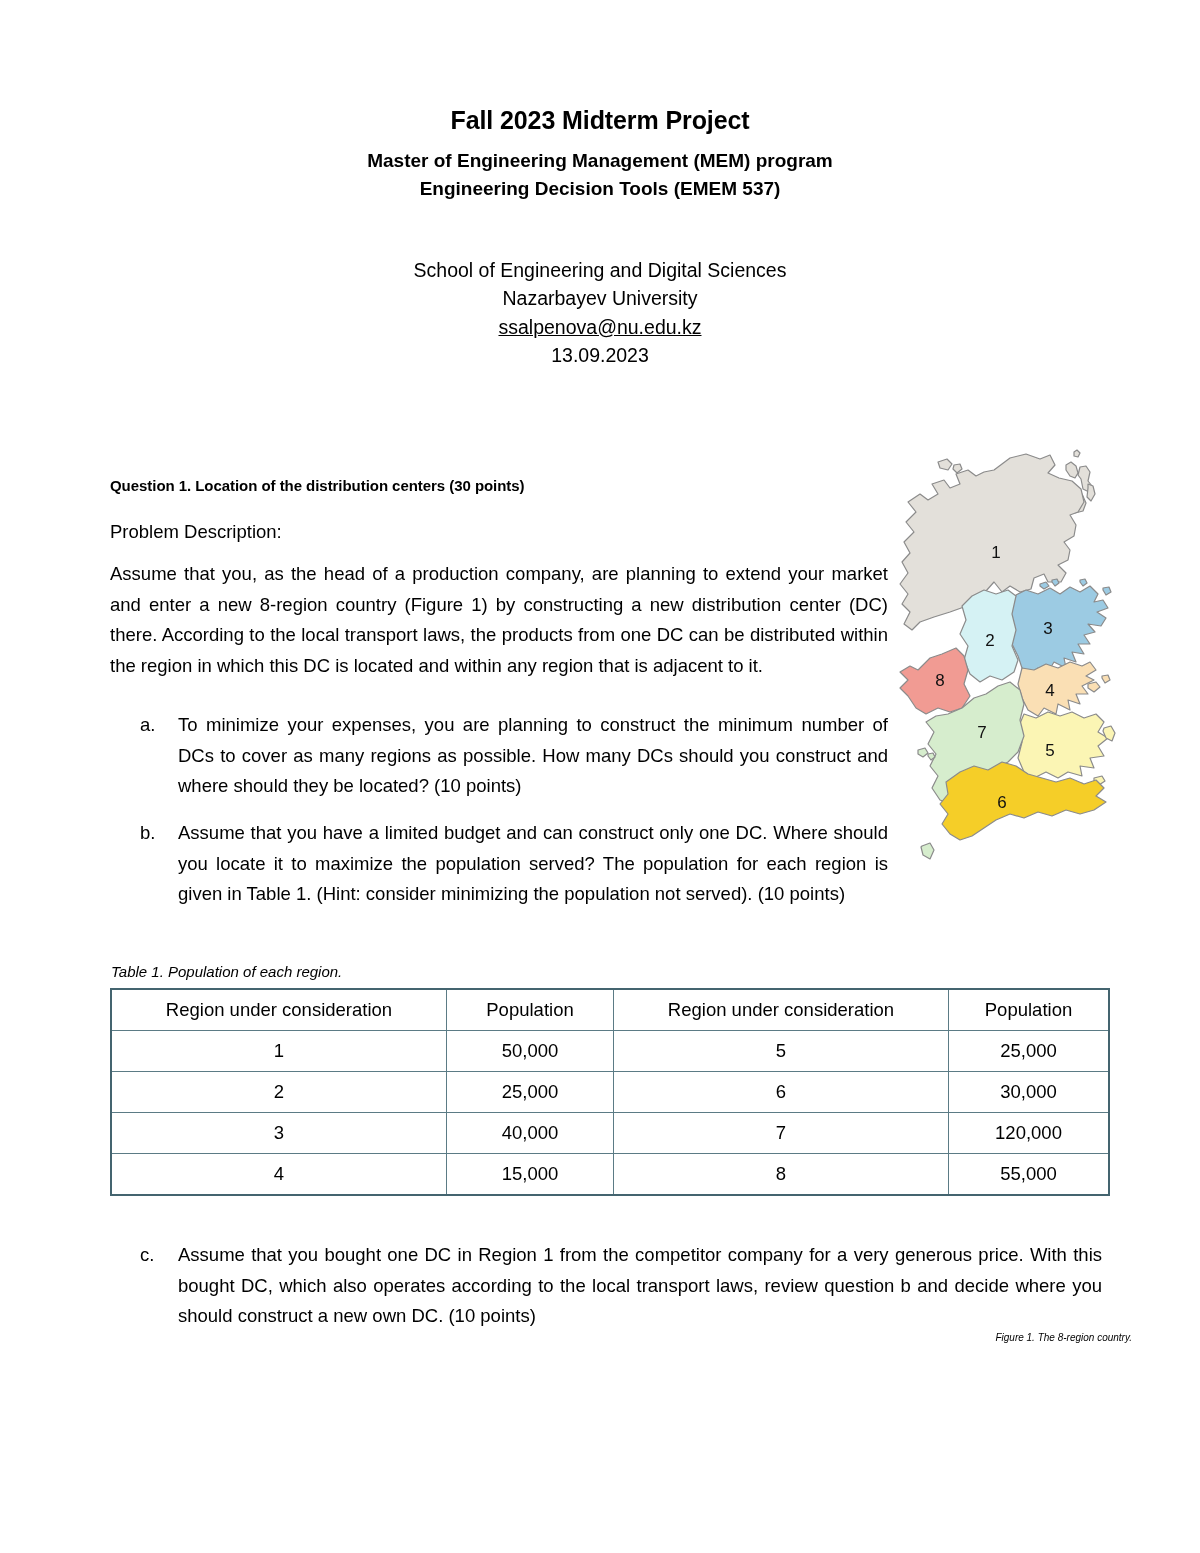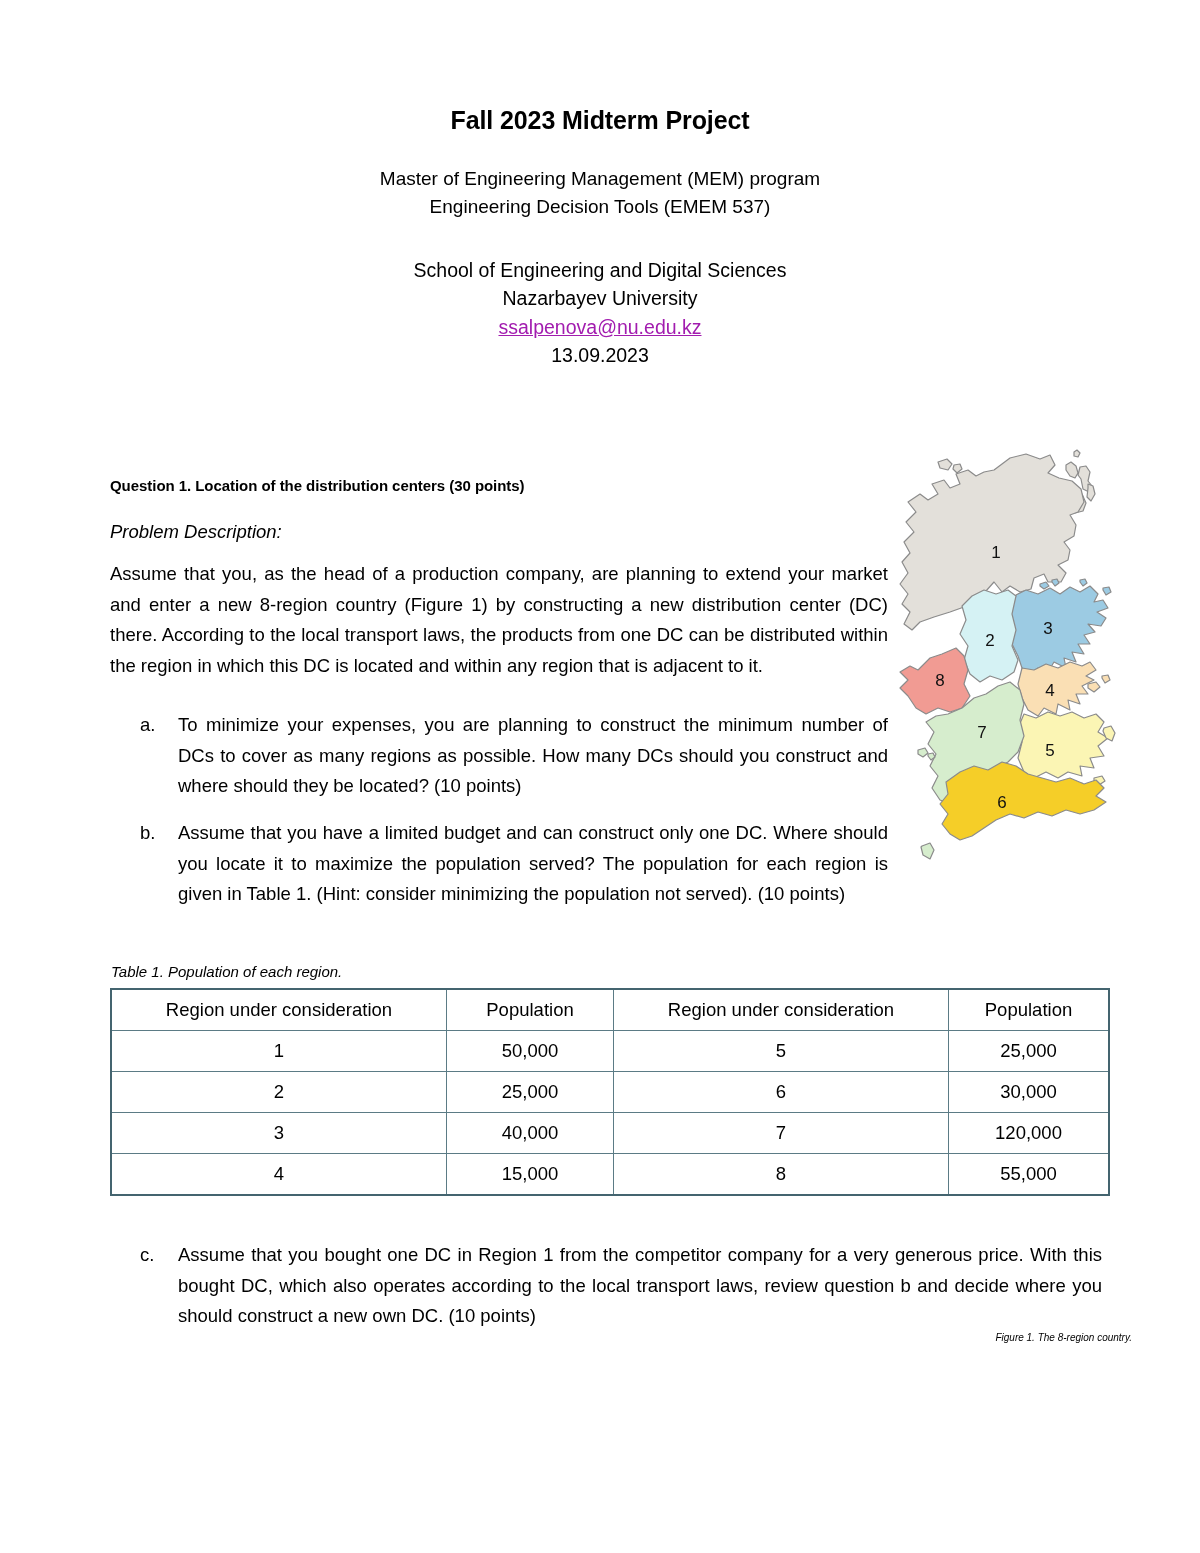--- a/index.html
+++ b/index.html
@@ -30,56 +30,55 @@
     top: 106px;
     width: 980px;
     text-align: center;
     font-size: 25px;
     font-weight: bold;
     letter-spacing: -0.1px;
   }
   .subtitle-block {
     position: absolute;
     left: 110px;
-    top: 165px;
+    top: 147px;
     width: 980px;
     text-align: center;
     font-size: 19px;
-    font-weight: normal;
+    font-weight: bold;
     line-height: 28px;
   }
   .instructor-block {
     position: absolute;
     left: 110px;
     top: 256px;
     width: 980px;
     text-align: center;
     font-size: 19.5px;
     line-height: 28.4px;
   }
   .email-link {
-    color: #a21caf;
+    color: #000000;
     text-decoration: underline;
   }
 
   
   .q-heading {
     position: absolute;
     left: 110px;
     top: 477px;
     font-size: 15px;
     font-weight: bold;
     letter-spacing: -0.05px;
   }
   .problem-desc-label {
     position: absolute;
     left: 110px;
     top: 521px;
     font-size: 18.5px;
-    font-style: italic;
   }
   .intro-para {
     position: absolute;
     left: 110px;
     top: 559px;
     width: 778px;
     font-size: 18.5px;
     line-height: 30.5px;
     text-align: justify;
     text-justify: inter-word;

